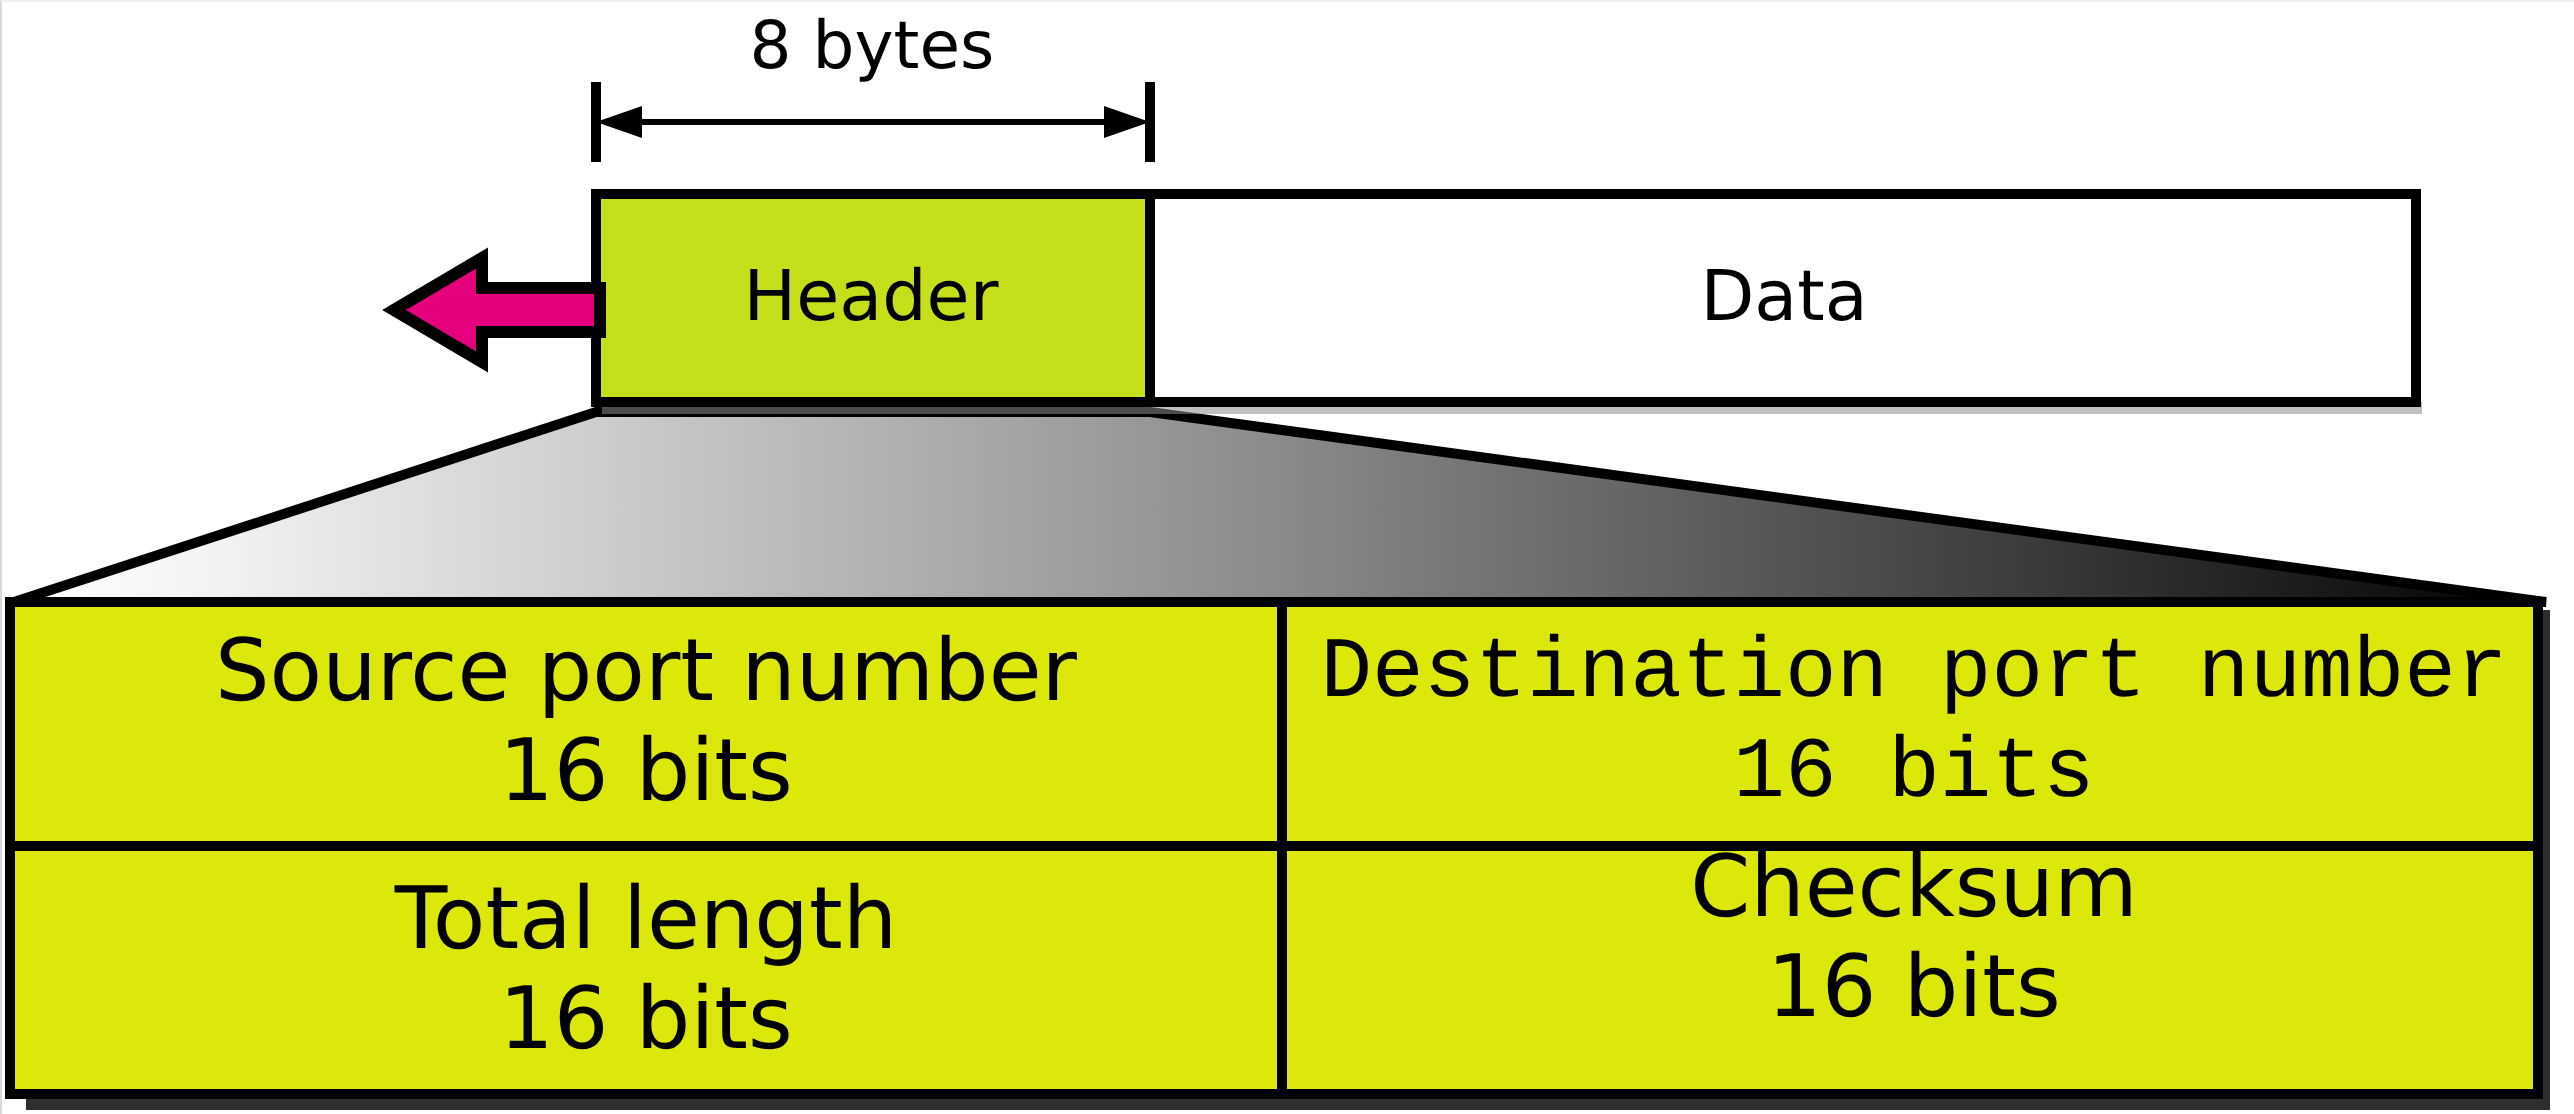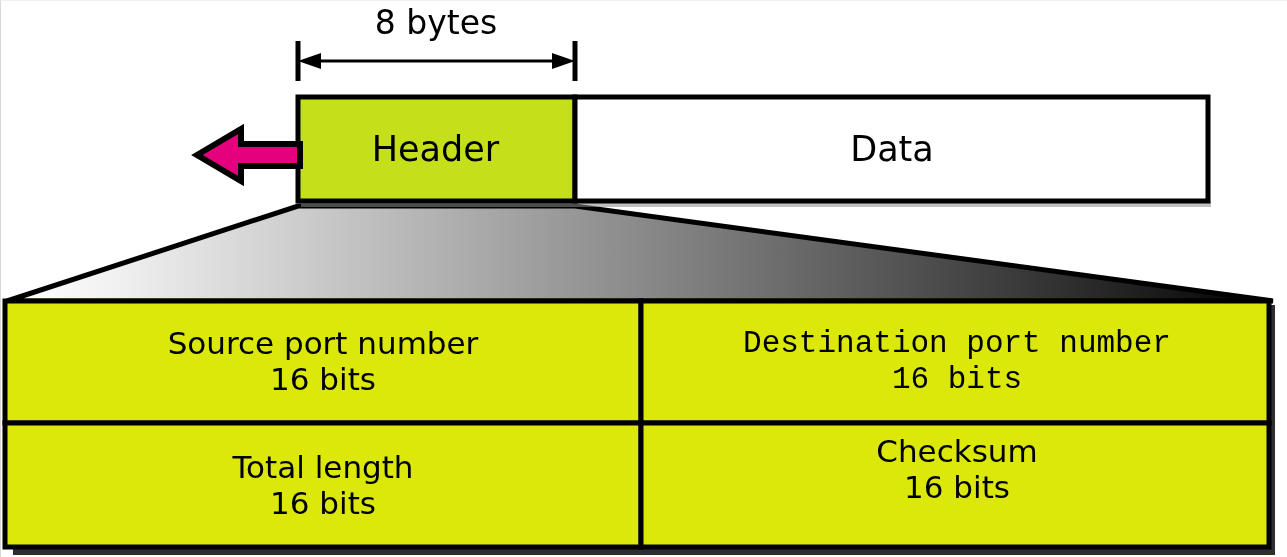--- a/index.html
+++ b/index.html
@@ -53,21 +53,21 @@
     font-size: 35px;
   }
   #data-label {
     left: 576px;
     top: 97px;
     width: 630px;
     height: 102px;
     font-size: 35px;
   }
   .field-label {
-    font-size: 31px;
+    font-size: 43px;
     flex-direction: column;
   }
   .field-label .field-name { display: block; }
   .field-label .field-bits { display: block; }
   #field-src   { left: 8px;   top: 302px; width: 628px; height: 118px; }
   #field-dst   { left: 646px; top: 302px; width: 620px; height: 118px; font-family: Liberation Mono, monospace; }
   #field-len   { left: 8px;   top: 426px; width: 628px; height: 118px; }
   #field-cksum { left: 646px; top: 426px; width: 620px; height: 86px; }
 </style>
 </head>

